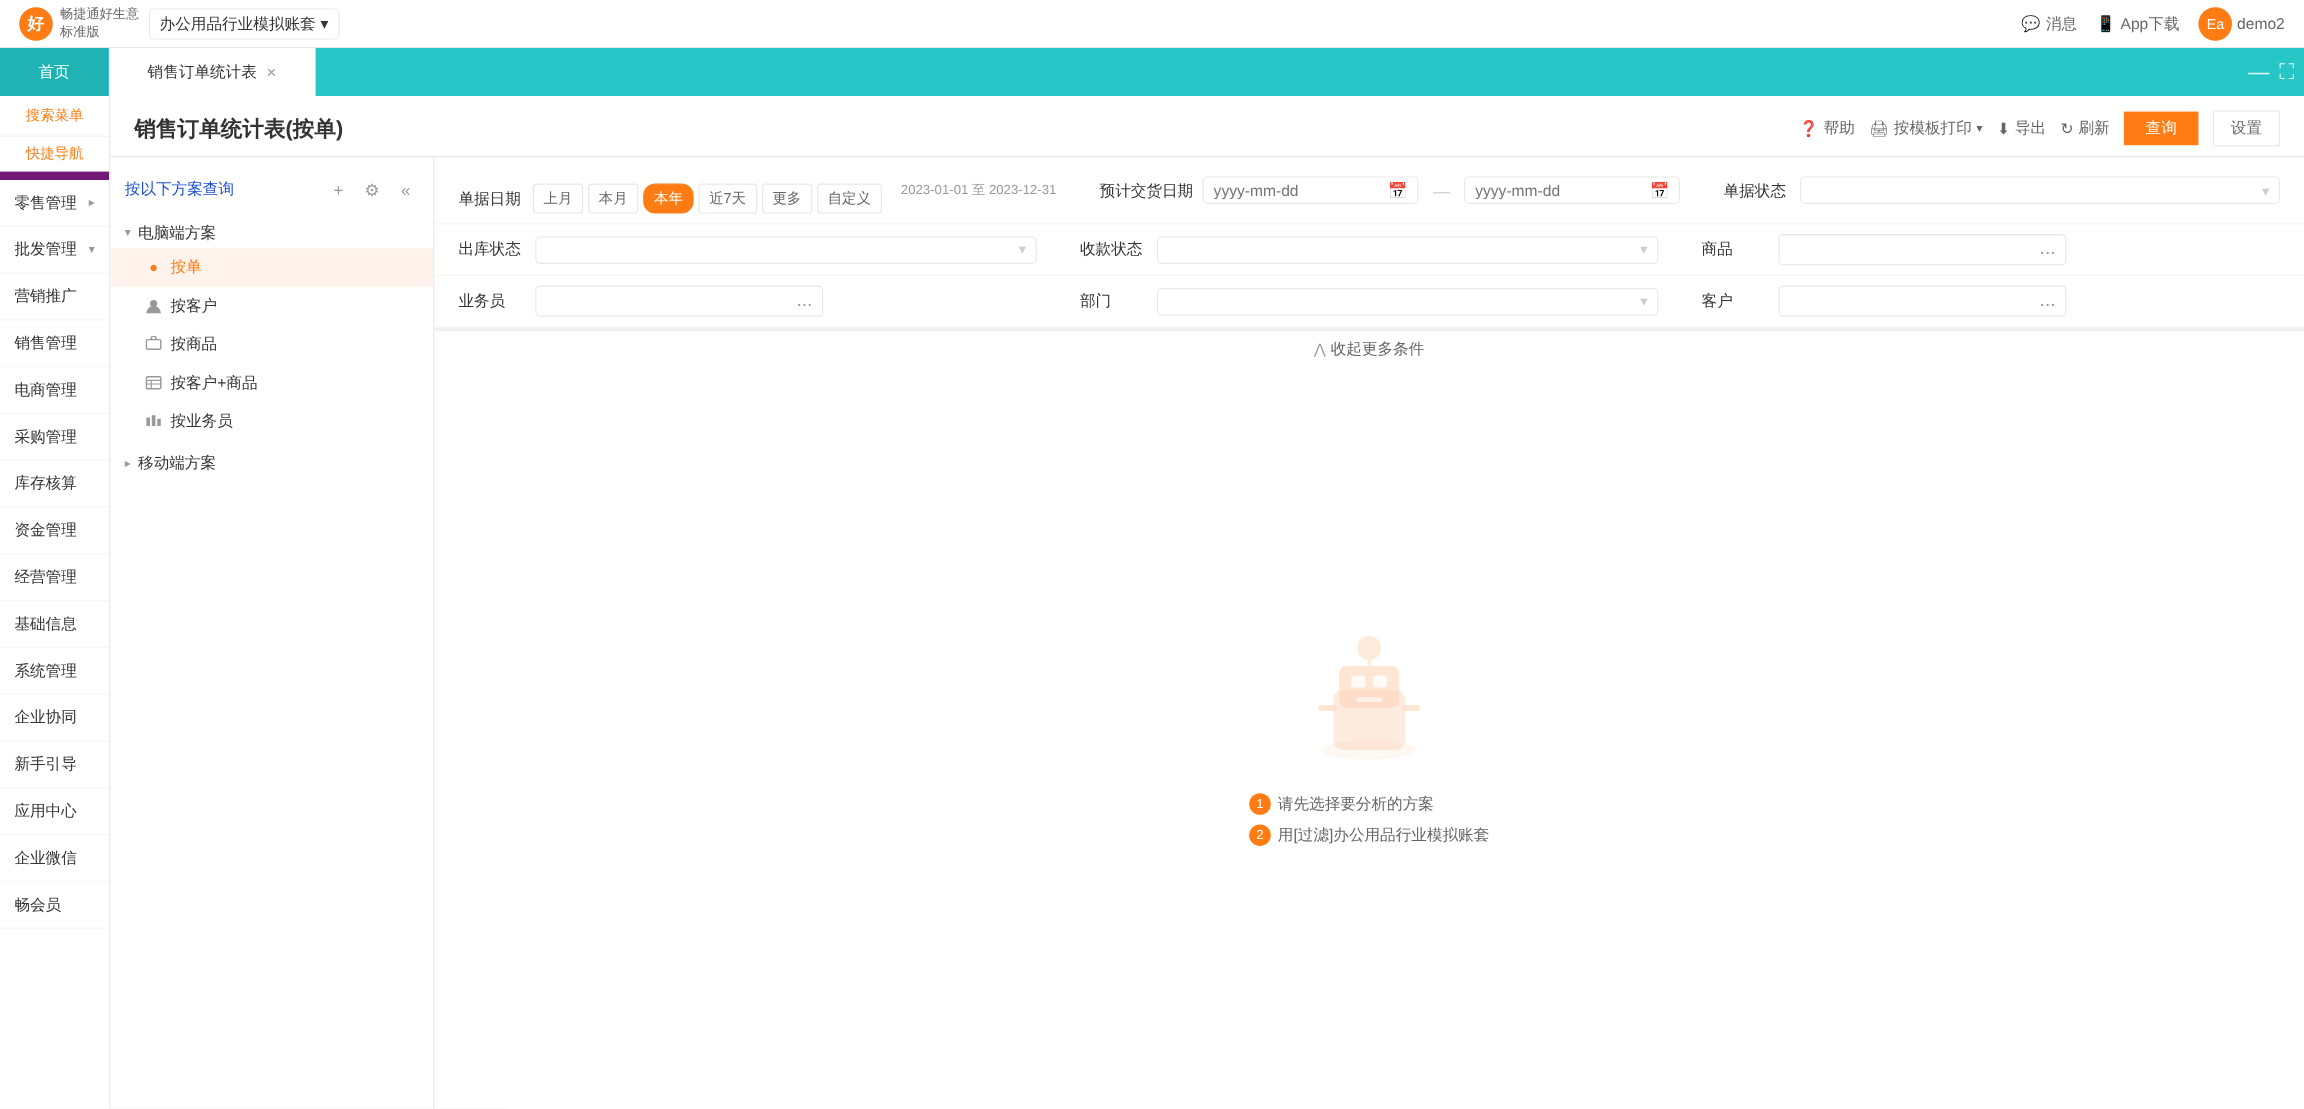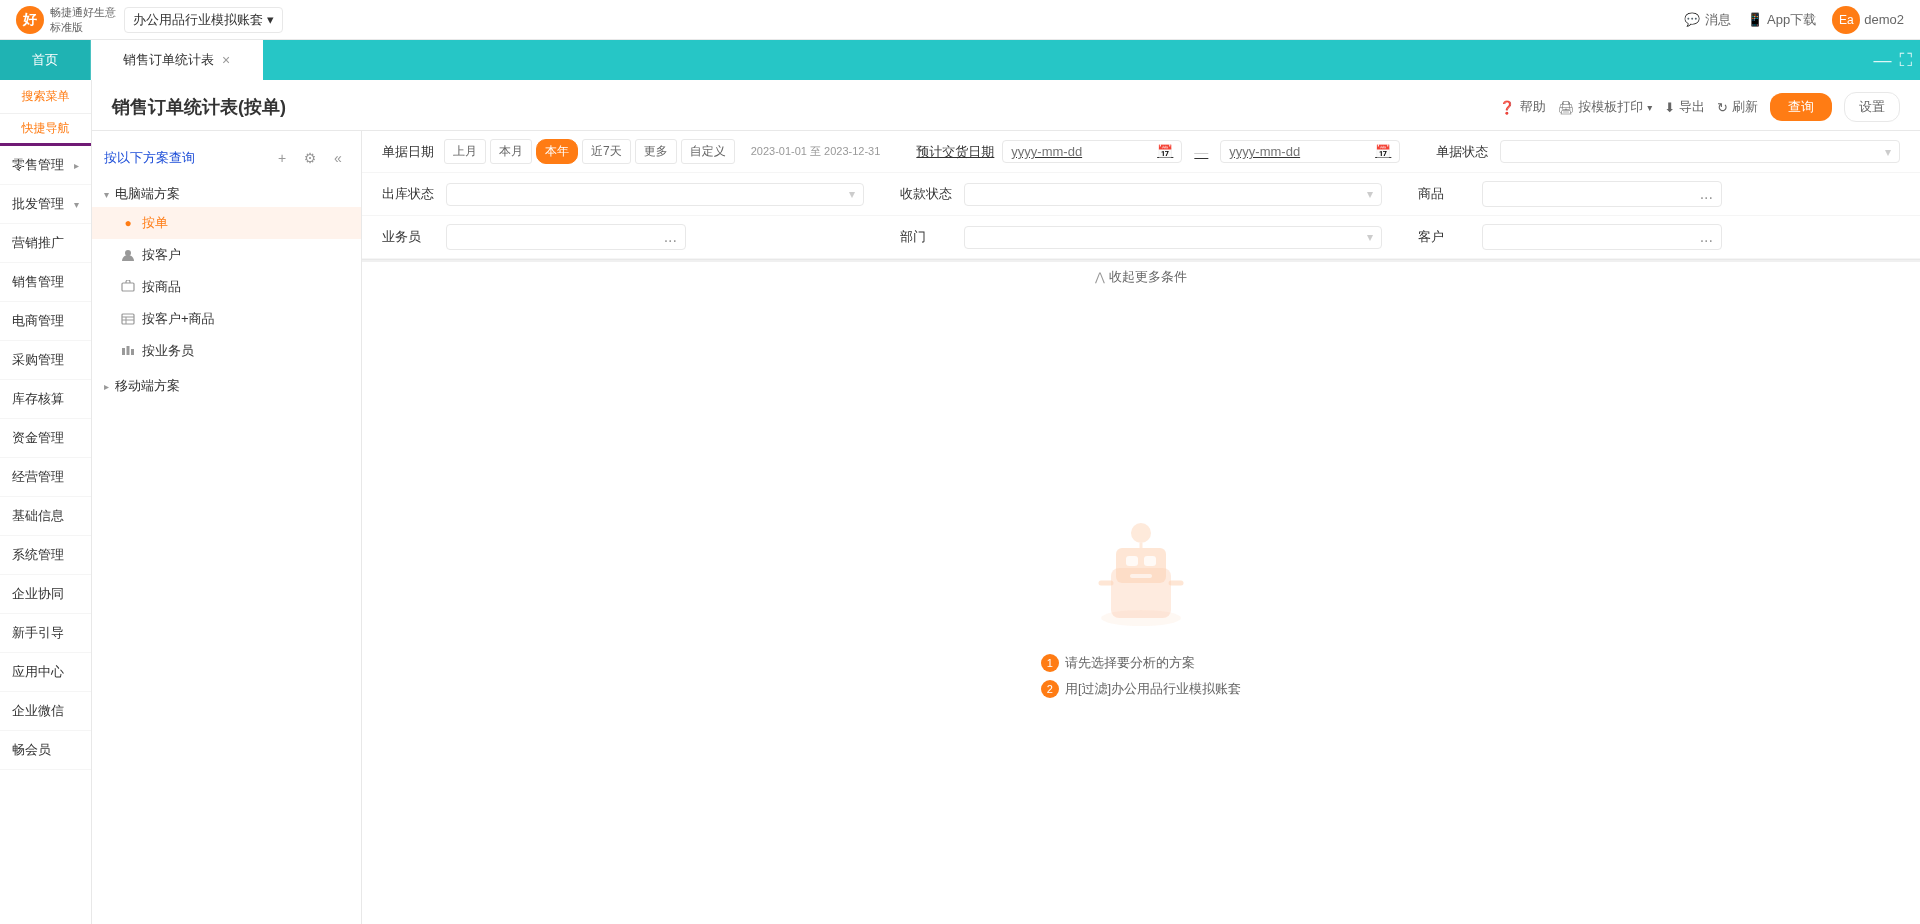--- a/index.html
+++ b/index.html
@@ -24,21 +24,21 @@
     .tab-close { margin-left: 8px; color: #999; font-size: 14px; cursor: pointer; line-height: 1; }
     .tab-bar-right { margin-left: auto; display: flex; align-items: center; padding-right: 8px; gap: 8px; }
     .tab-bar-btn { color: rgba(255,255,255,0.85); font-size: 18px; cursor: pointer; }
 
     
     .main-layout { display: flex; flex: 1; overflow: hidden; }
 
     
     .sidebar { width: 92px; background: #fff; border-right: 1px solid #e8e8e8; display: flex; flex-direction: column; overflow-y: auto; flex-shrink: 0; }
     .sidebar-search { padding: 8px 12px; font-size: 12px; color: #ff7c14; cursor: pointer; text-align: center; border-bottom: 1px solid #f0f0f0; }
-    .sidebar-nav { padding: 6px 12px; font-size: 12px; color: #ff7c14; cursor: pointer; text-align: center; border-bottom: 3px solid #701a75; }
+    .sidebar-nav { padding: 6px 12px; font-size: 12px; color: #ff7c14; cursor: pointer; text-align: center; border-bottom: 7px solid #701a75; }
     .sidebar-item { display: flex; align-items: center; justify-content: space-between; padding: 10px 12px; font-size: 13px; color: #333; cursor: pointer; border-bottom: 1px solid #f5f5f5; }
     .sidebar-item.has-arrow { justify-content: space-between; }
     .sidebar-arrow { font-size: 10px; color: #999; }
 
     
     .content-area { flex: 1; display: flex; flex-direction: column; overflow: hidden; background: #f5f5f5; }
 
     
     .page-header { background: #fff; padding: 12px 20px 8px; border-bottom: 1px solid #e8e8e8; display: flex; align-items: center; justify-content: space-between; flex-shrink: 0; }
     .page-title { font-size: 18px; font-weight: bold; color: #333; }
@@ -71,21 +71,21 @@
     .filter-separator { color: #ccc; padding: 0 4px; font-size: 14px; }
     .filter-select-wrap { display: flex; align-items: center; border: 1px solid #e8e8e8; border-radius: 4px; padding: 3px 8px; background: #fff; min-width: 200px; flex: 1; cursor: pointer; }
     .filter-select-wrap select { border: none; outline: none; font-size: 13px; color: #999; width: 100%; background: transparent; appearance: none; cursor: pointer; }
     .filter-select-arrow { color: #ccc; font-size: 12px; margin-left: 4px; }
     .filter-ellipsis { color: #999; font-size: 16px; cursor: pointer; }
 
     
     .action-row { background: #fff; border-top: 2px solid #f0f0f0; padding: 6px 20px; display: flex; align-items: center; justify-content: center; flex-shrink: 0; }
     .collapse-btn { display: flex; align-items: center; gap: 4px; font-size: 13px; color: #666; cursor: pointer; }
     .collapse-icon { font-size: 12px; color: #999; }
-    .query-btn { padding: 6px 20px; border-radius: 12px; border: none; font-size: 13px; cursor: pointer; }
+    .query-btn { padding: 6px 20px; border-radius: 0; border: none; font-size: 13px; cursor: pointer; }
     .query-btn.primary { background: #ff7c14; color: #fff; }
     .query-btn.secondary { background: #fff; color: #666; border: 1px solid #e8e8e8; }
 
     
     .empty-state { flex: 1; display: flex; flex-direction: column; align-items: center; justify-content: center; background: #fff; gap: 16px; }
     .empty-icon { width: 120px; height: 120px; opacity: 0.6; }
     .empty-tips { display: flex; flex-direction: column; gap: 8px; }
     .empty-tip-item { display: flex; align-items: center; gap: 6px; font-size: 13px; color: #666; }
     .tip-num { width: 18px; height: 18px; border-radius: 50%; background: #ff7c14; color: #fff; font-size: 11px; display: flex; align-items: center; justify-content: center; flex-shrink: 0; }
 
@@ -301,36 +301,36 @@
           </div>
         </div>
       </div>
 
       <div class="filter-area">
 
         <div class="filter-rows-container">
 
           <div class="filter-row-line">
 
-            <div class="filter-cell" style="flex:0 0 auto; gap:6px;">
+            <div class="filter-cell" style="flex:0 0 auto; gap:6px;margin-top:14px;">
               <span class="filter-cell-label">单据日期</span>
               <div class="filter-date-btns">
                 <button class="date-btn">上月</button>
                 <button class="date-btn">本月</button>
                 <button class="date-btn active">本年</button>
                 <button class="date-btn">近7天</button>
                 <button class="date-btn">更多</button>
                 <button class="date-btn">自定义</button>
               </div>
             </div>
             <div style="display:flex;flex-direction:column;justify-content:flex-start;margin-left:4px;">
               <span style="font-size:11px;color:#999;">2023-01-01 至 2023-12-31</span>
             </div>
 
-            <div class="filter-cell" style="margin-left:24px;text-decoration:underline;">
+            <div class="filter-cell" style="margin-left:24px;">
               <span class="filter-cell-label">预计交货日期</span>
               <div class="filter-input-wrap" style="max-width:160px;">
                 <input type="text" placeholder="yyyy-mm-dd" style="">
                 <span style="color:#ccc;font-size:13px;">📅</span>
               </div>
               <span class="filter-separator">—</span>
               <div class="filter-input-wrap" style="max-width:160px;">
                 <input type="text" placeholder="yyyy-mm-dd" style="">
                 <span style="color:#ccc;font-size:13px;">📅</span>
               </div>

